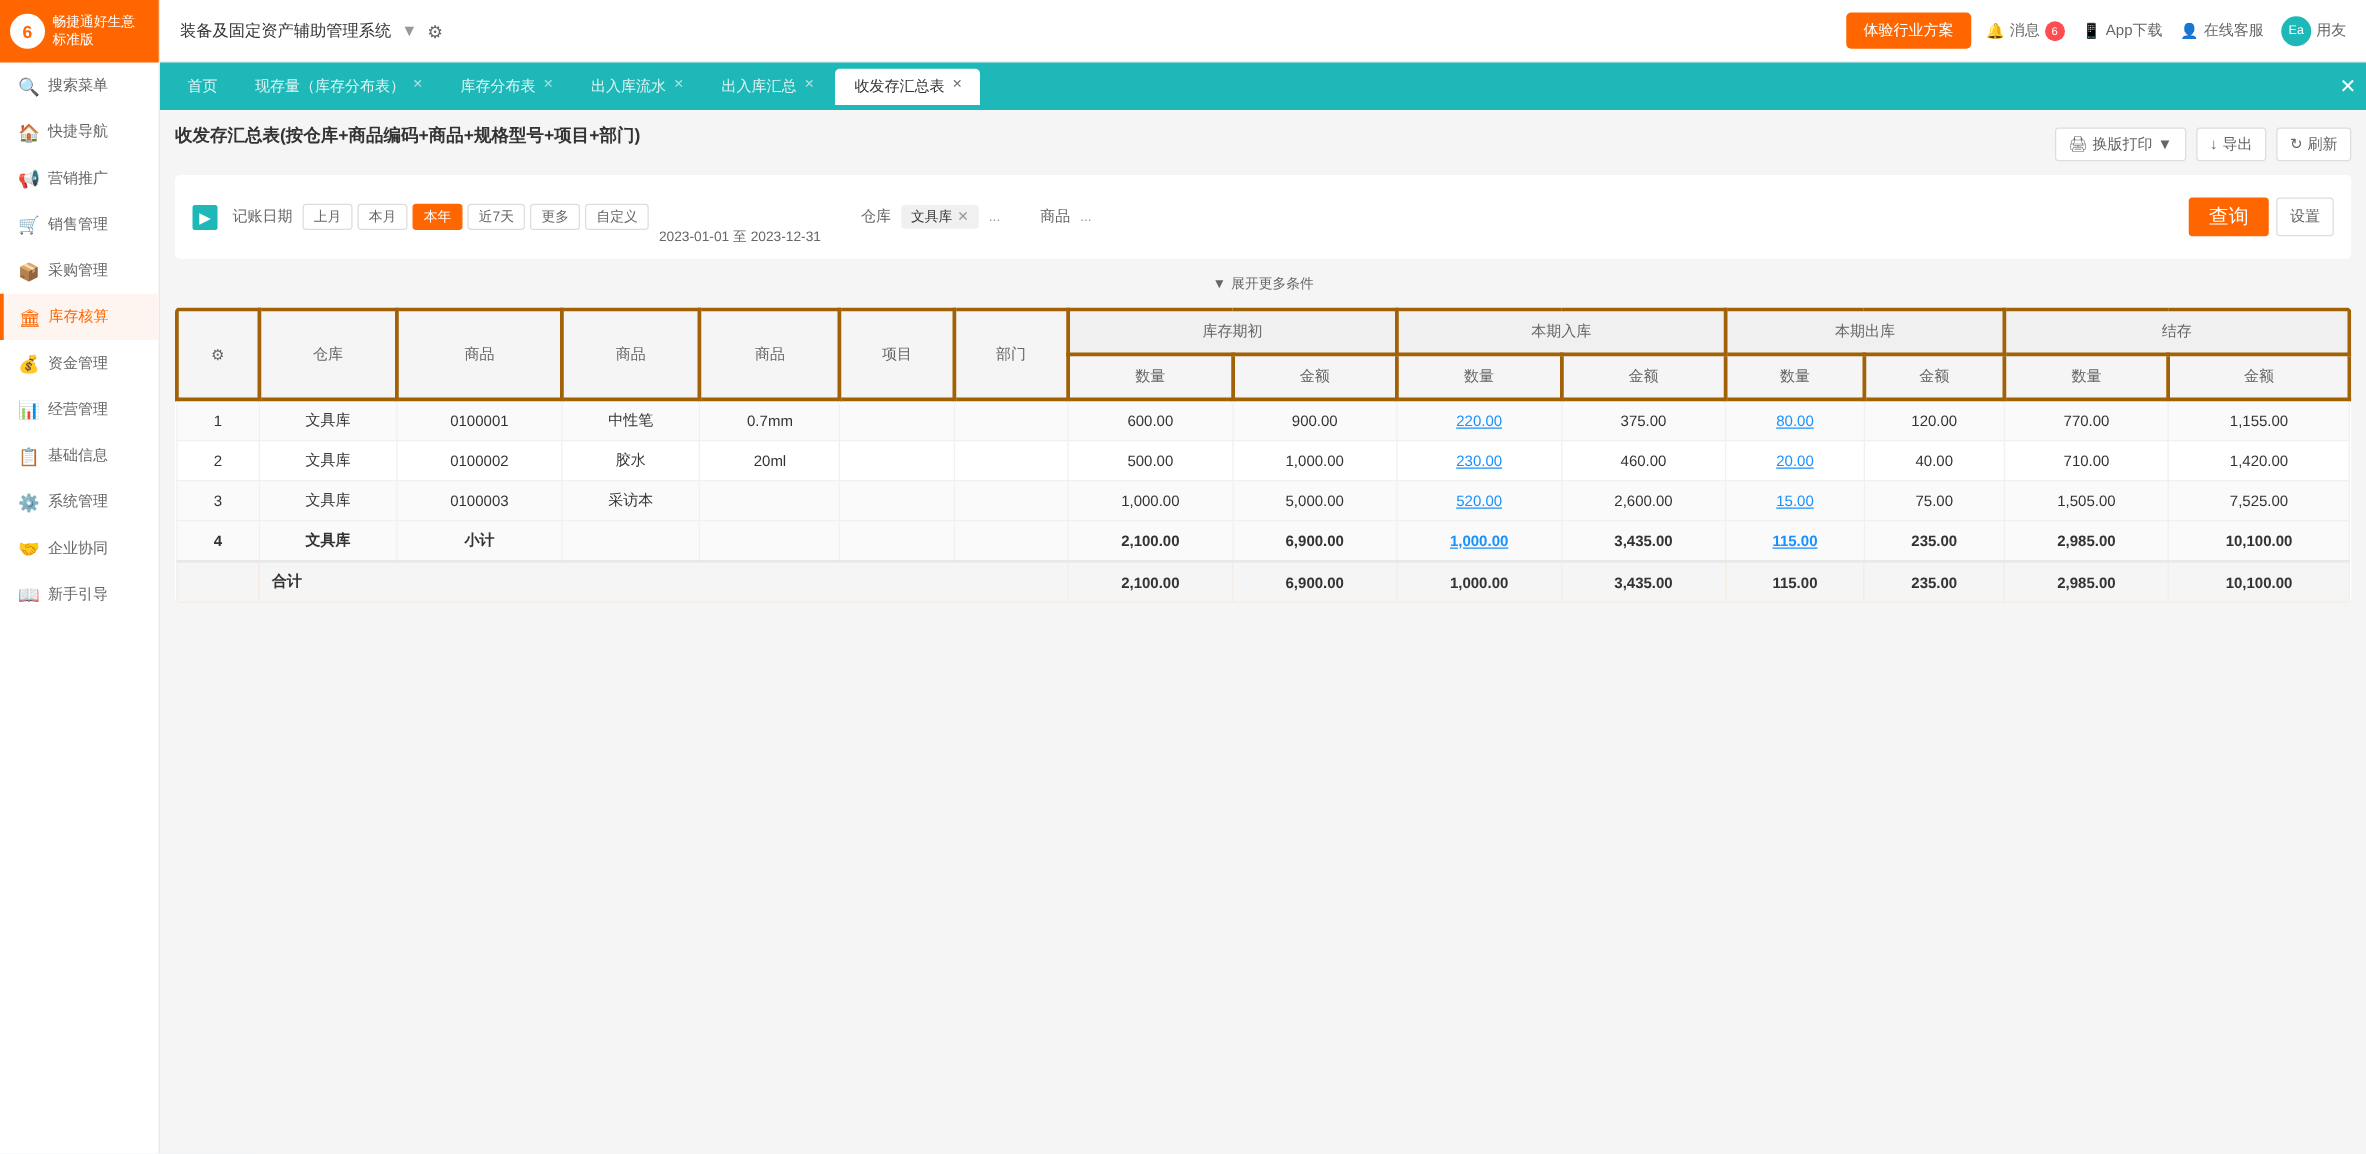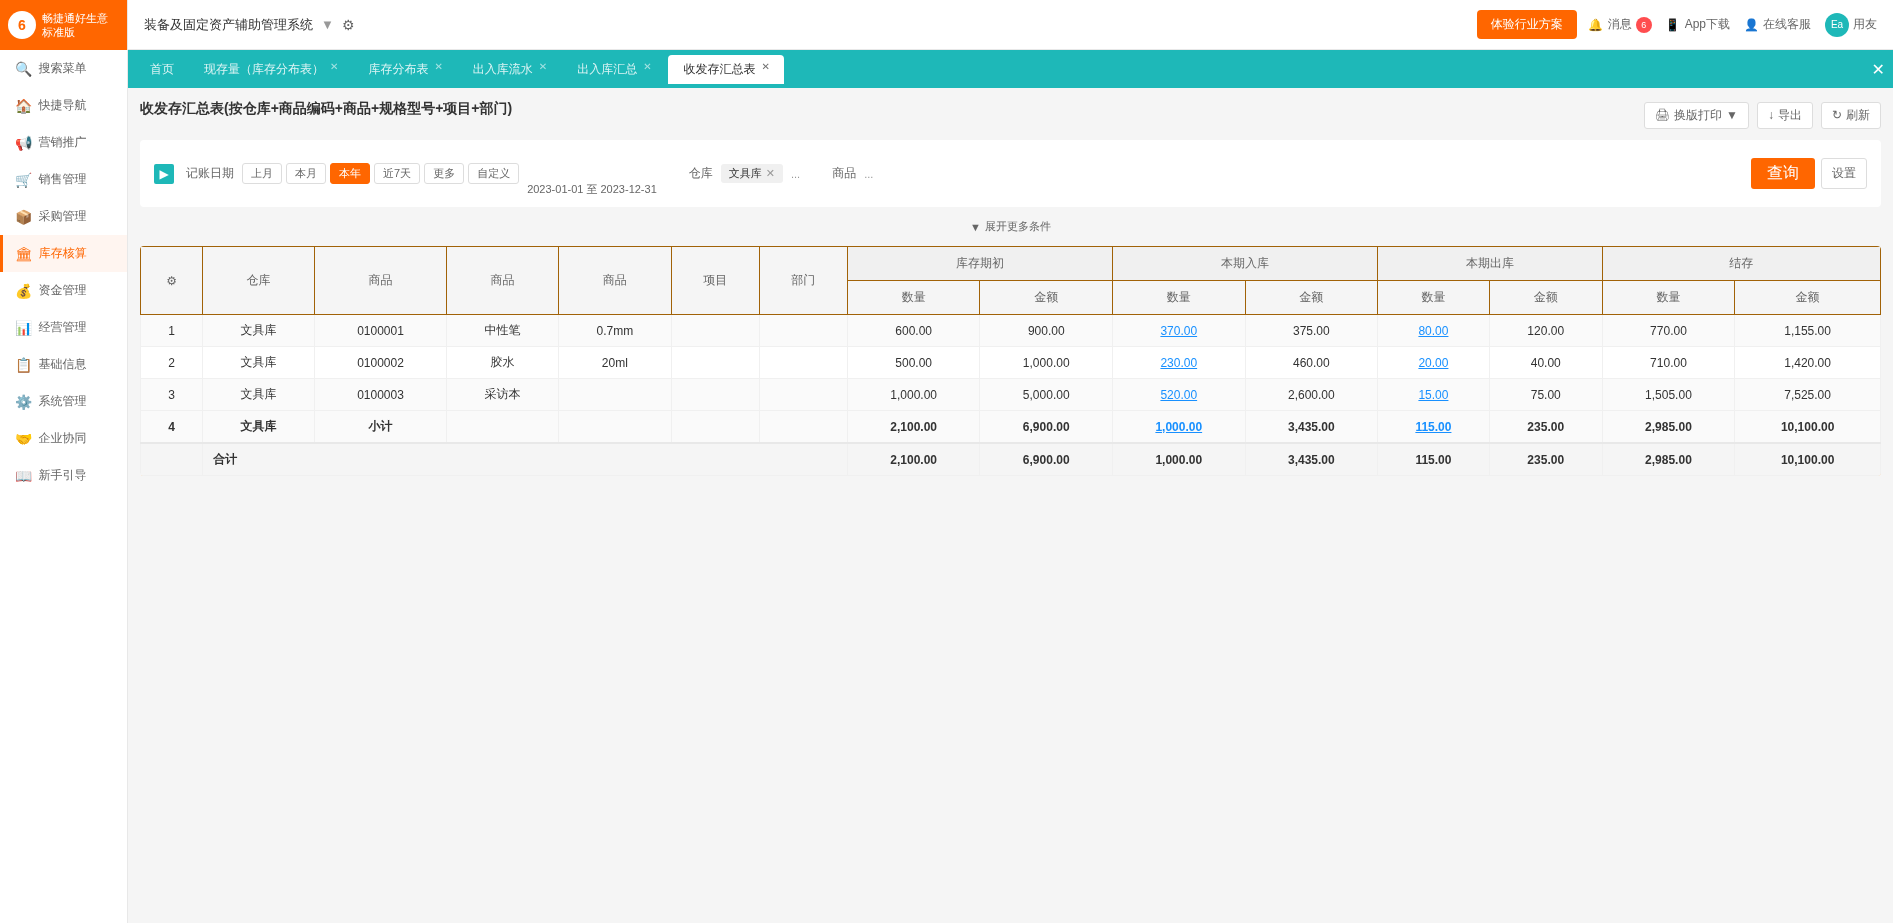--- a/index.html
+++ b/index.html
@@ -52,21 +52,21 @@
     .filter-more { color: #999; cursor: pointer; font-size: 11px; }
     .btn-query { background: #ff6600; color: #fff; border: none; padding: 5px 16px; border-radius: 3px; cursor: pointer; font-size: 16px; }
     .btn-setting { color: #666; border: 1px solid #ddd; background: #fff; padding: 5px 10px; border-radius: 3px; cursor: pointer; font-size: 12px; }
     .expand-bar { display: flex; justify-content: center; align-items: center; gap: 4px; color: #666; cursor: pointer; font-size: 11px; padding: 4px; }
     .toolbar-btn { display: flex; align-items: center; gap: 4px; color: #666; cursor: pointer; font-size: 12px; border: 1px solid #ddd; padding: 4px 10px; border-radius: 3px; background: #fff; }
 
     
     .table-container { background: #fff; border-radius: 4px; overflow: hidden; }
     table { width: 100%; border-collapse: collapse; font-size: 12px; }
     thead tr { background: #f5f5f5; }
-    th { padding: 8px 10px; text-align: center; border: 1px solid #a16207; color: #666; font-weight: normal; white-space: nowrap; }
+    th { padding: 8px 10px; text-align: center; border: 3px solid #a16207; color: #666; font-weight: normal; white-space: nowrap; }
     td { padding: 7px 10px; text-align: center; border: 1px solid #f0f0f0; color: #333; white-space: nowrap; }
     tr.subtotal td { font-weight: bold; background: #fafafa; }
     .underline { text-decoration: underline; color: #1890ff; cursor: pointer; }
     .row-even { background: #fff; }
     .row-odd { background: #fafafa; }
     .th-group { background: #f0f0f0; }
 
     
     .table-footer { background: #fdba74; border-top: 2px solid #e8e8e8; }
     .table-footer td { font-weight: bold; background: #f5f5f5; }
@@ -287,21 +287,21 @@
           <tr class="row-odd">
             <td>1</td>
             <td>文具库</td>
             <td>0100001</td>
             <td>中性笔</td>
             <td>0.7mm</td>
             <td></td>
             <td></td>
             <td>600.00</td>
             <td>900.00</td>
-            <td><span class="underline">370.00</span></td>
+            <td><span class="underline">220.00</span></td>
             <td>375.00</td>
             <td><span class="underline">80.00</span></td>
             <td>120.00</td>
             <td>770.00</td>
             <td>1,155.00</td>
           </tr>
 
           <tr class="row-even">
             <td>2</td>
             <td>文具库</td>

